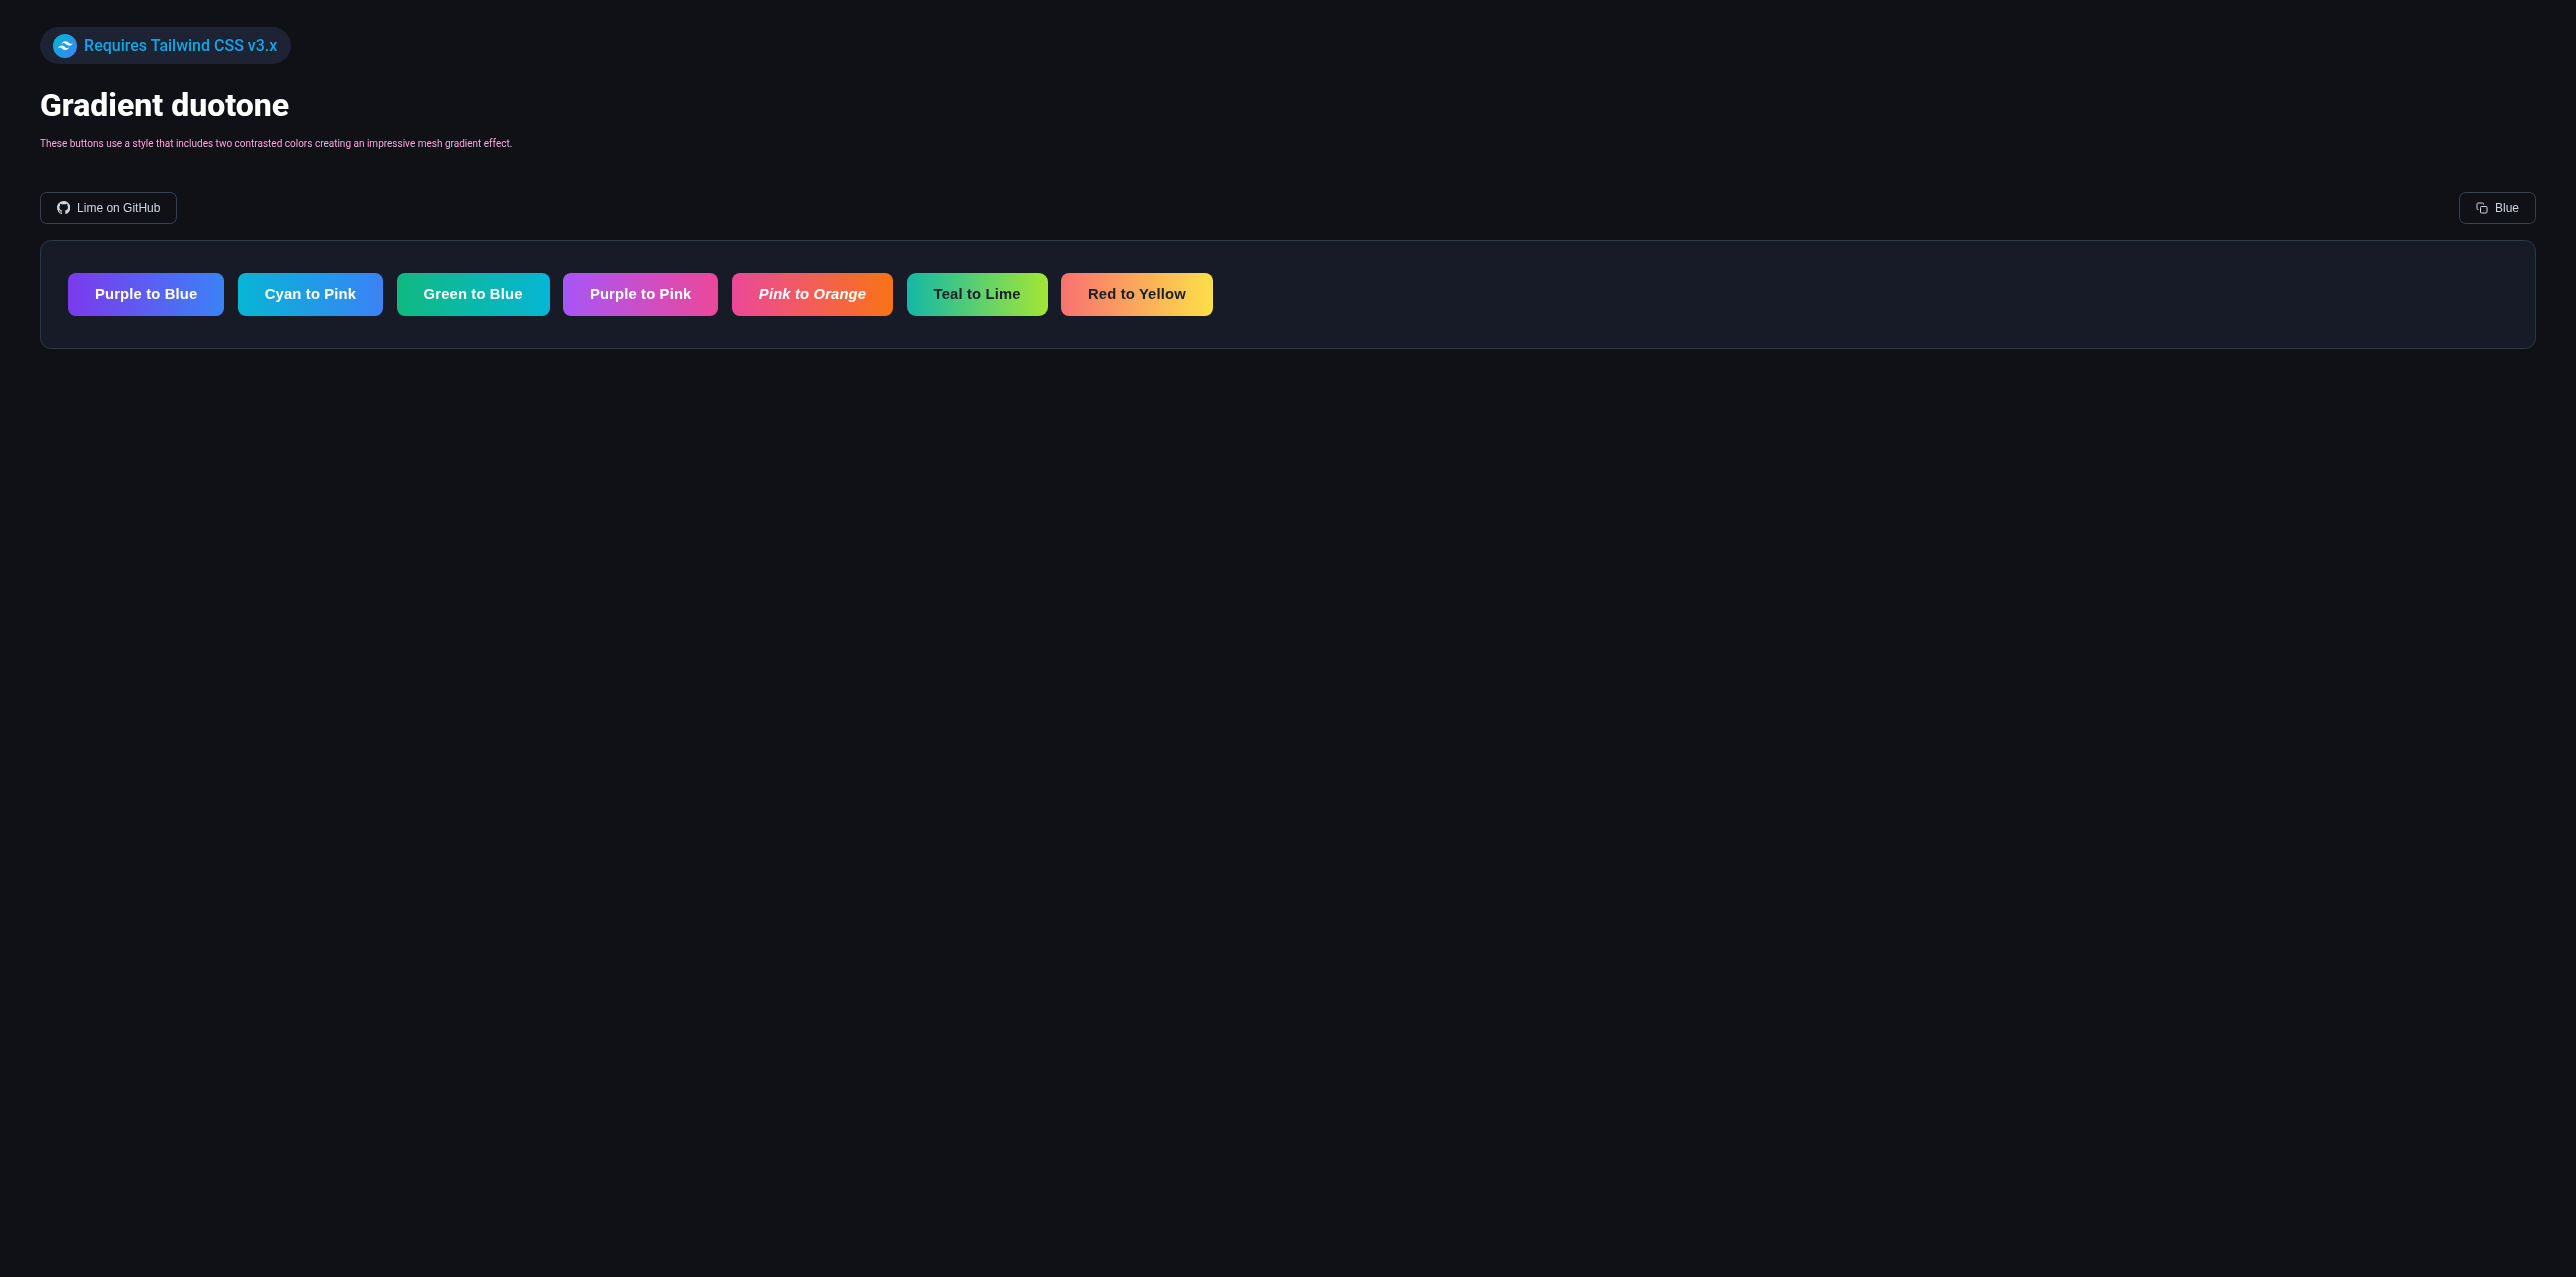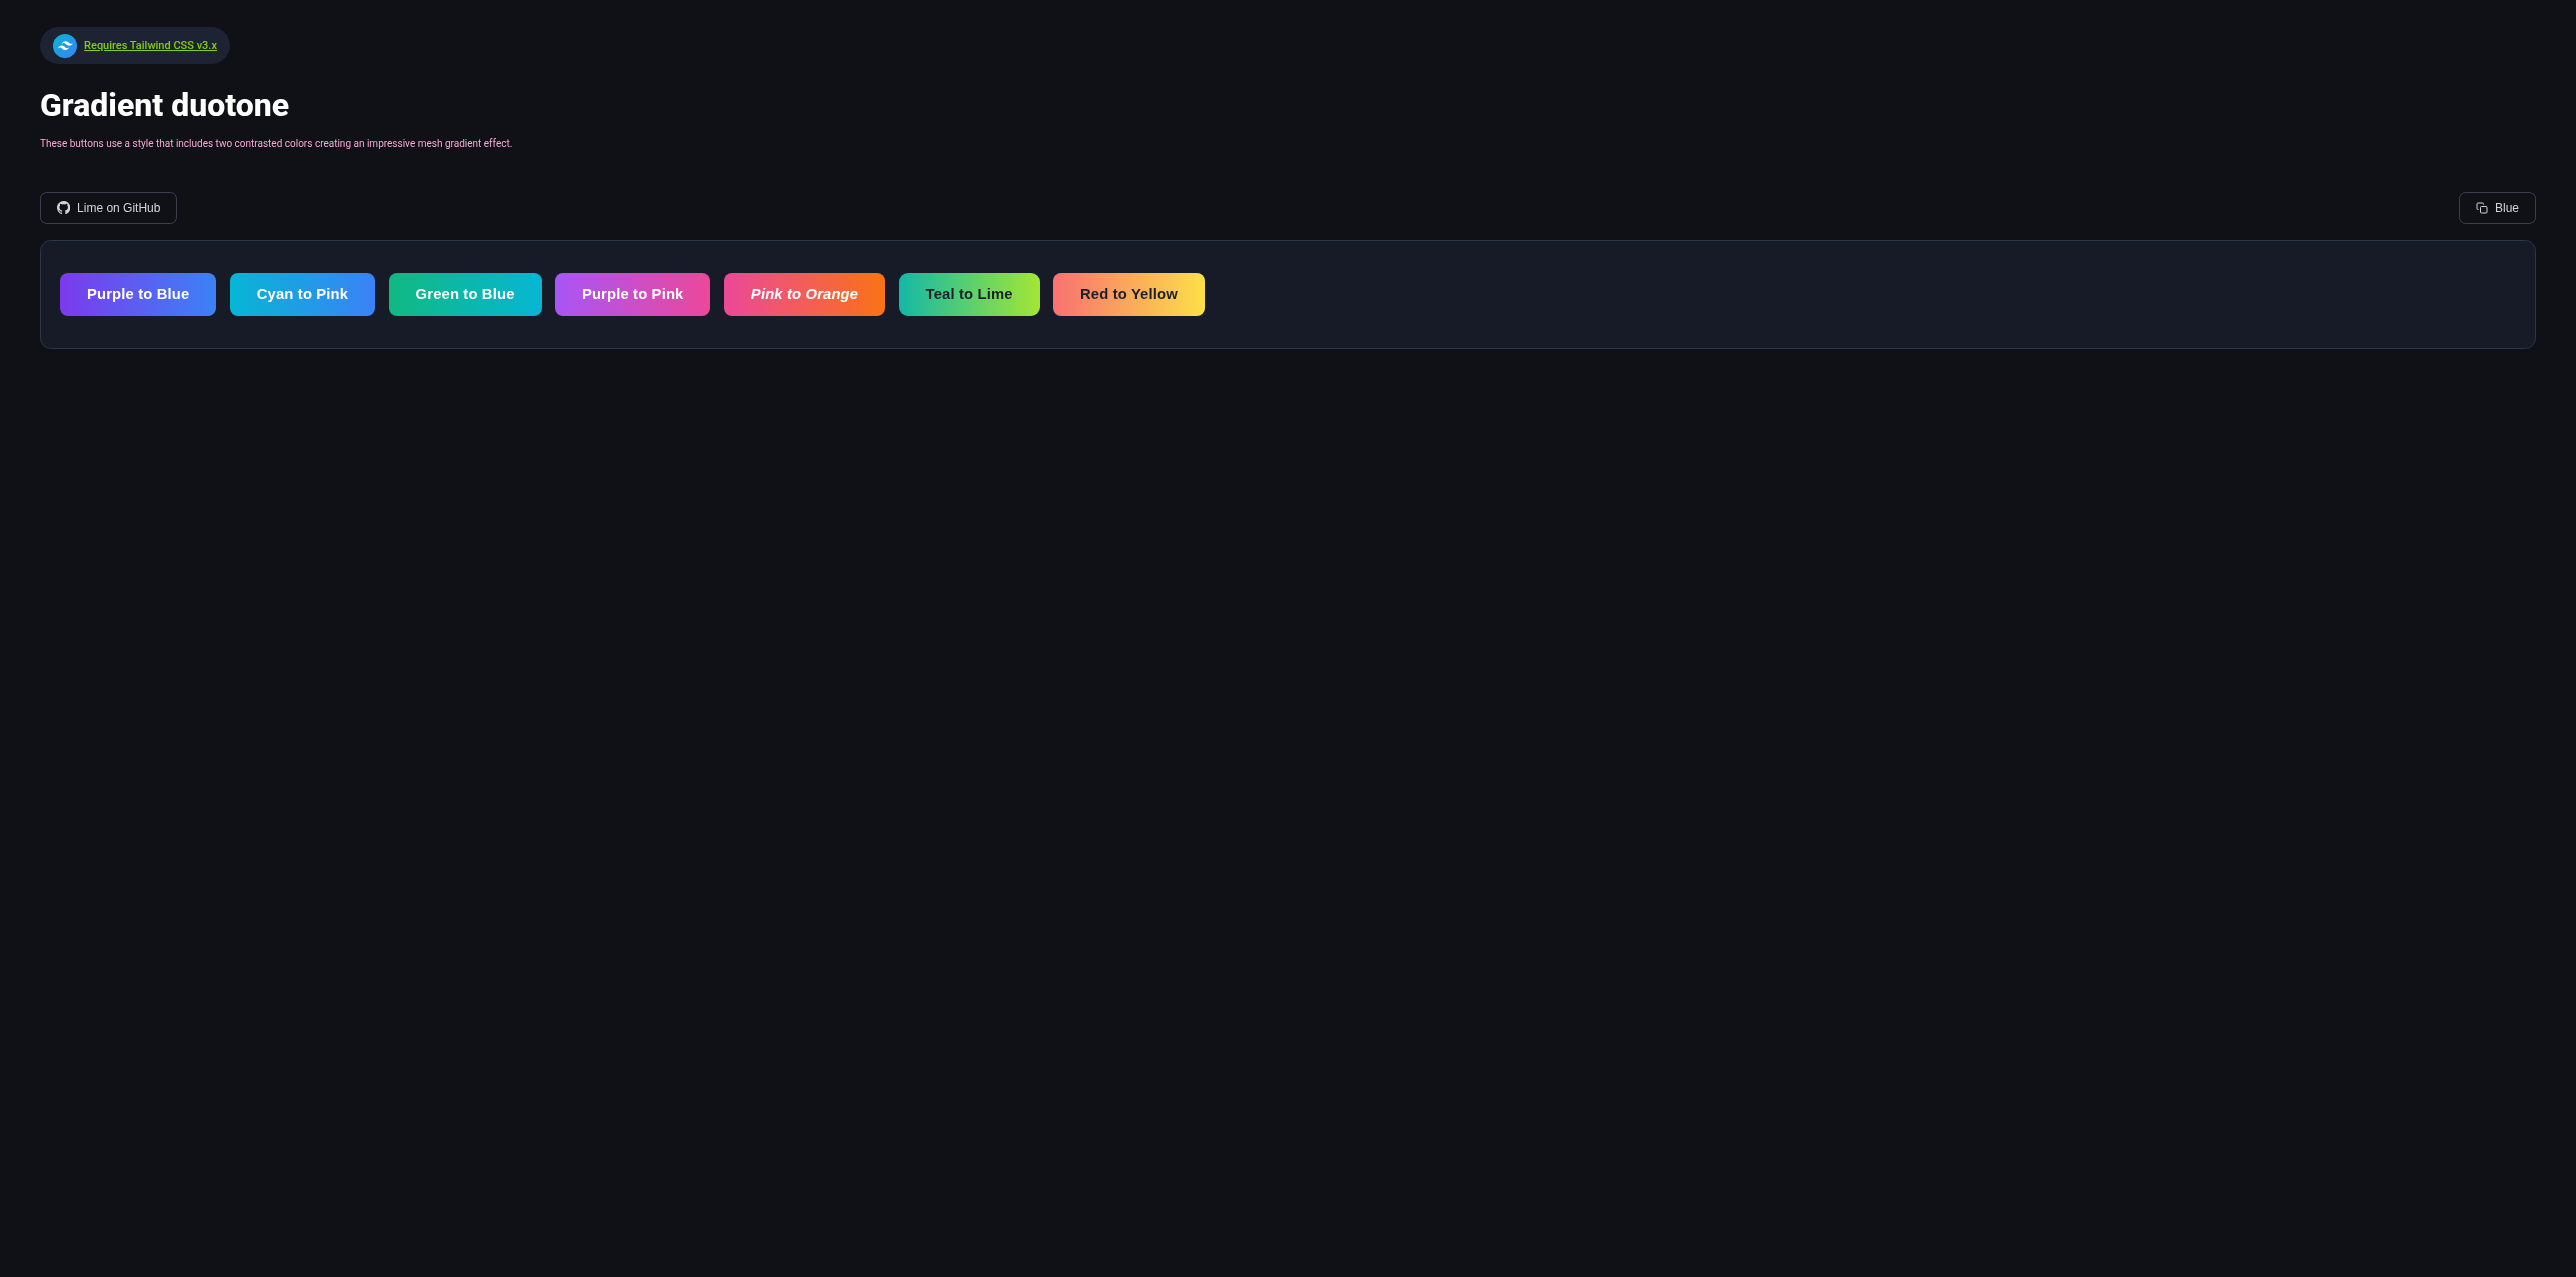--- a/index.html
+++ b/index.html
@@ -26,24 +26,23 @@
       width: 24px;
       height: 24px;
       background: linear-gradient(135deg, #06b6d4, #3b82f6);
       border-radius: 50%;
       display: flex;
       align-items: center;
       justify-content: center;
     }
 
     .tailwind-badge-text {
-      font-size: 11px;
-      color: #84cc16;
+      font-size: 16px;
+      color: #0ea5e9;
       font-weight: 500;
-      text-decoration: underline;
     }
 
     .page-title {
       font-size: 32px;
       font-weight: 800;
       color: #ffffff;
       margin-bottom: 12px;
     }
 
     .page-description {
@@ -71,21 +70,21 @@
       color: #d1d5db;
       padding: 8px 16px;
       font-size: 12px;
       cursor: pointer;
     }
 
     .preview-box {
       background-color: #161b27;
       border: 1px solid #2d3748;
       border-radius: 10.7px;
-      padding: 32px 19px;
+      padding: 32px 27px;
     }
 
     .buttons-grid {
       display: flex;
       flex-wrap: wrap;
       gap: 13.4px;
     }
 
     .gradient-btn {
       padding: 13.4px 27px;

